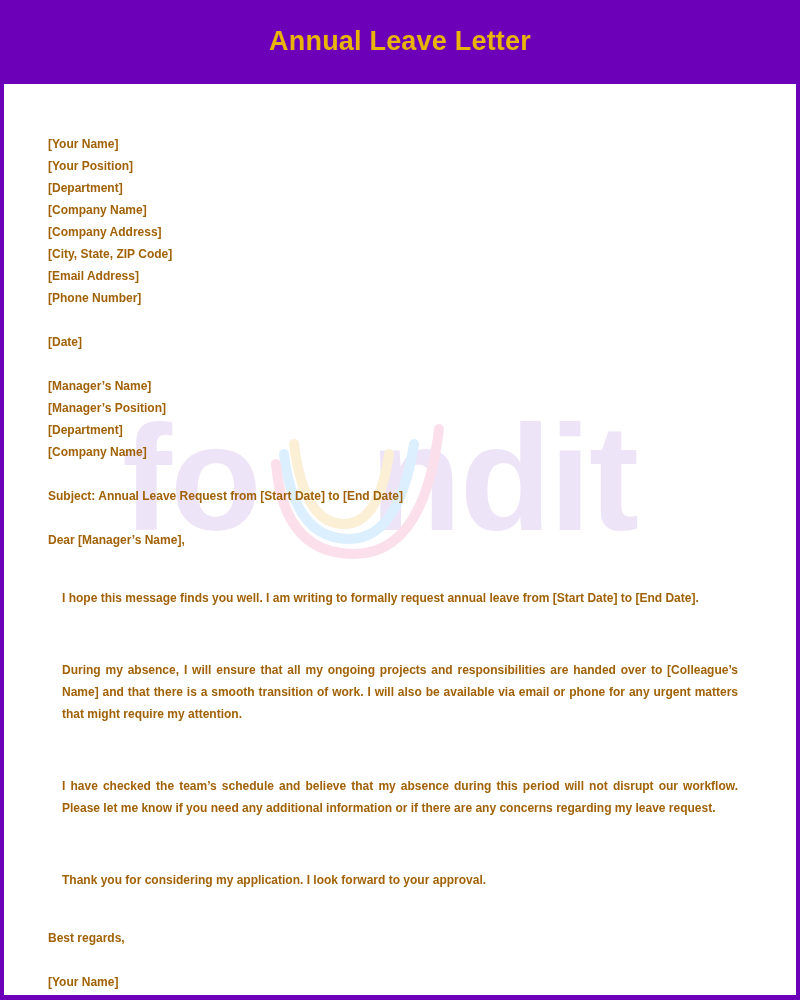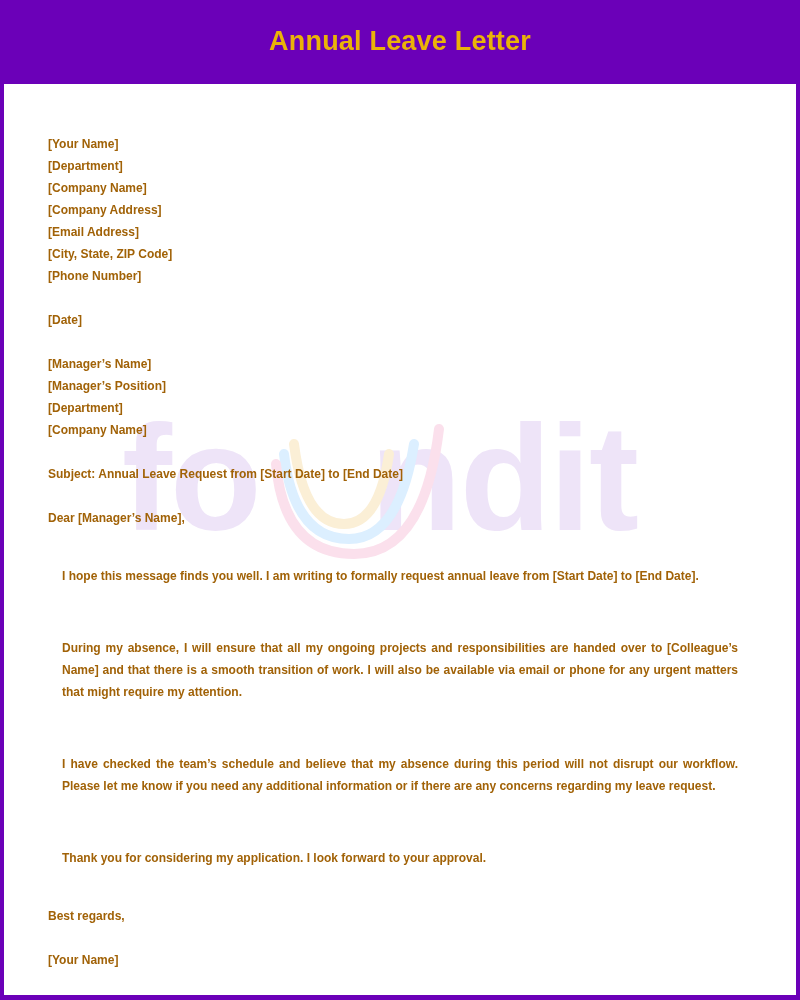--- a/index.html
+++ b/index.html
@@ -53,25 +53,26 @@
     <text x="118" y="446" font-family="Liberation Sans, sans-serif" font-weight="bold" font-size="150" fill="#eee4f8" letter-spacing="-2">fo</text>
     <text x="366" y="446" font-family="Liberation Sans, sans-serif" font-weight="bold" font-size="150" fill="#eee4f8" letter-spacing="-2">ndit</text>
     <path d="M290 360 Q 300 440 340 440 Q 375 440 385 370" fill="none" stroke="#fbefd6" stroke-width="10" stroke-linecap="round"></path>
     <path d="M280 370 Q 290 455 345 455 Q 395 455 410 360" fill="none" stroke="#dcefff" stroke-width="10" stroke-linecap="round"></path>
     <path d="M272 380 Q 280 470 350 470 Q 420 470 435 345" fill="none" stroke="#fbe0ec" stroke-width="10" stroke-linecap="round"></path>
   </svg>
 
   <div class="content">
     <div>
       <span class="line">[Your Name]</span>
+      <span class="line">[Your Position]</span>
       <span class="line">[Department]</span>
       <span class="line">[Company Name]</span>
       <span class="line">[Company Address]</span>
+      <span class="line">[City, State, ZIP Code]</span>
       <span class="line">[Email Address]</span>
-      <span class="line">[City, State, ZIP Code]</span>
       <span class="line">[Phone Number]</span>
     </div>
     <div class="gap"></div>
     <span class="line">[Date]</span>
     <div class="gap"></div>
     <div>
       <span class="line">[Manager’s Name]</span>
       <span class="line">[Manager’s Position]</span>
       <span class="line">[Department]</span>
       <span class="line">[Company Name]</span>

